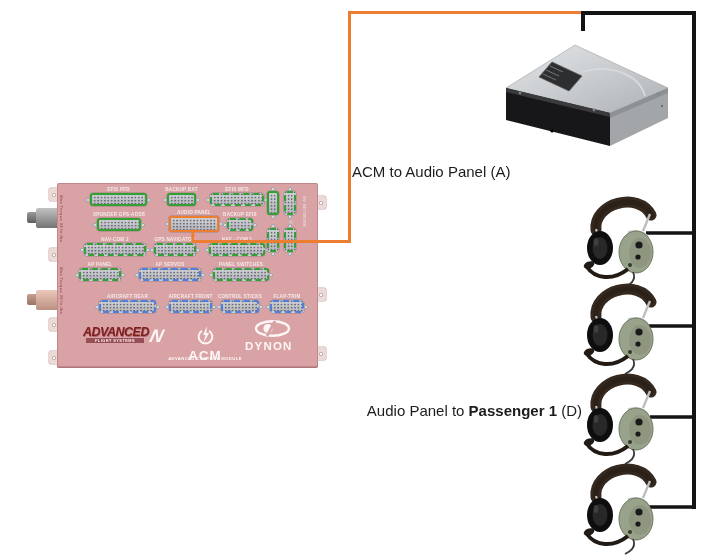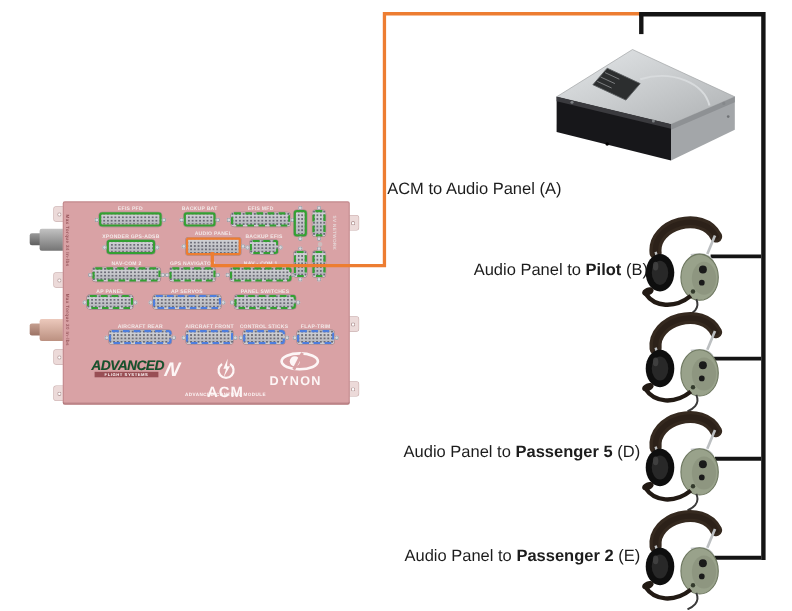--- a/index.html
+++ b/index.html
@@ -51,21 +51,21 @@
   .vconn .conn-body::before, .vconn .conn-body::after { left: 50%; transform: translateX(-50%); }
   .vconn .conn-body::before { top: -6px; } .vconn .conn-body::after { top: auto; bottom: -6px; }
 
   .vtext { position: absolute; writing-mode: vertical-rl; font-size: 4.2px; font-weight: bold;
     color: #8d4a50; opacity: .8; letter-spacing: .3px; white-space: nowrap; }
   .vtext-light { color: #e7d8d8; opacity: .95; }
   .led-dot { position: absolute; width: 3.5px; height: 3.5px; border-radius: 50%; background: #cdbdbd; }
 
   
   .logo-advanced { position: absolute; left: 26px; top: 142px; width: 78px; }
-  .adv-text { font-style: italic; font-weight: 900; font-size: 12.5px; color: #14532d;
+  .adv-text { font-style: italic; font-weight: 900; font-size: 12.5px; color: #7f1d1d;
     letter-spacing: -.5px; text-shadow: .5px .5px 0 rgba(120,50,55,.5); }
   .adv-band { background: rgba(135,57,64,.8); color: #fdf6f6; font-size: 3.8px; font-weight: bold;
     letter-spacing: .5px; text-align: center; width: 58px; padding: .5px 0; margin: -1px 0 0 3px; }
   .adv-n { position: absolute; right: -2px; top: 1px; font-style: italic; font-weight: 900;
     font-size: 18px; color: #fdf6f6; transform: skewX(-14deg); }
   .logo-acm { position: absolute; left: 126px; top: 143px; width: 44px; text-align: center; }
   .acm-text { font-weight: 900; font-size: 13.5px; color: #fdf6f6; letter-spacing: 1px; margin-top: -1px; }
   .acm-subtitle { position: absolute; left: 100px; top: 173px; width: 96px; text-align: center;
     font-size: 4.2px; font-weight: bold; letter-spacing: .4px; color: #fdf6f6; }
   .logo-dynon { position: absolute; left: 188px; top: 137px; width: 46px; text-align: right; }
@@ -257,23 +257,17 @@
 
     <use href="#headset-shape" transform="translate(584,190)"></use>
     <use href="#headset-shape" transform="translate(584,277)"></use>
     <use href="#headset-shape" transform="translate(584,367)"></use>
     <use href="#headset-shape" transform="translate(584,457)"></use>
   </svg>
 
   <div class="wire-label" style="left:352px; top:163px;">
     <span>ACM to Audio Panel </span><b></b><span>(A)</span>
   </div>
-  <div class="wire-label" style="right:131px; top:237px;">
-    <span>Audio Panel to </span><b>Pilot</b><span> (B)</span>
-  </div>
   <div class="wire-label" style="right:138px; top:402px;">
-    <span>Audio Panel to </span><b>Passenger 5</b><span> (D)</span>
-  </div>
-  <div class="wire-label" style="right:138px; top:497px;">
-    <span>Audio Panel to </span><b>Passenger 2</b><span> (E)</span>
+    <span>Audio Panel to </span><b>Passenger 1</b><span> (D)</span>
   </div>
 
 </div>
 
 </body></html>

